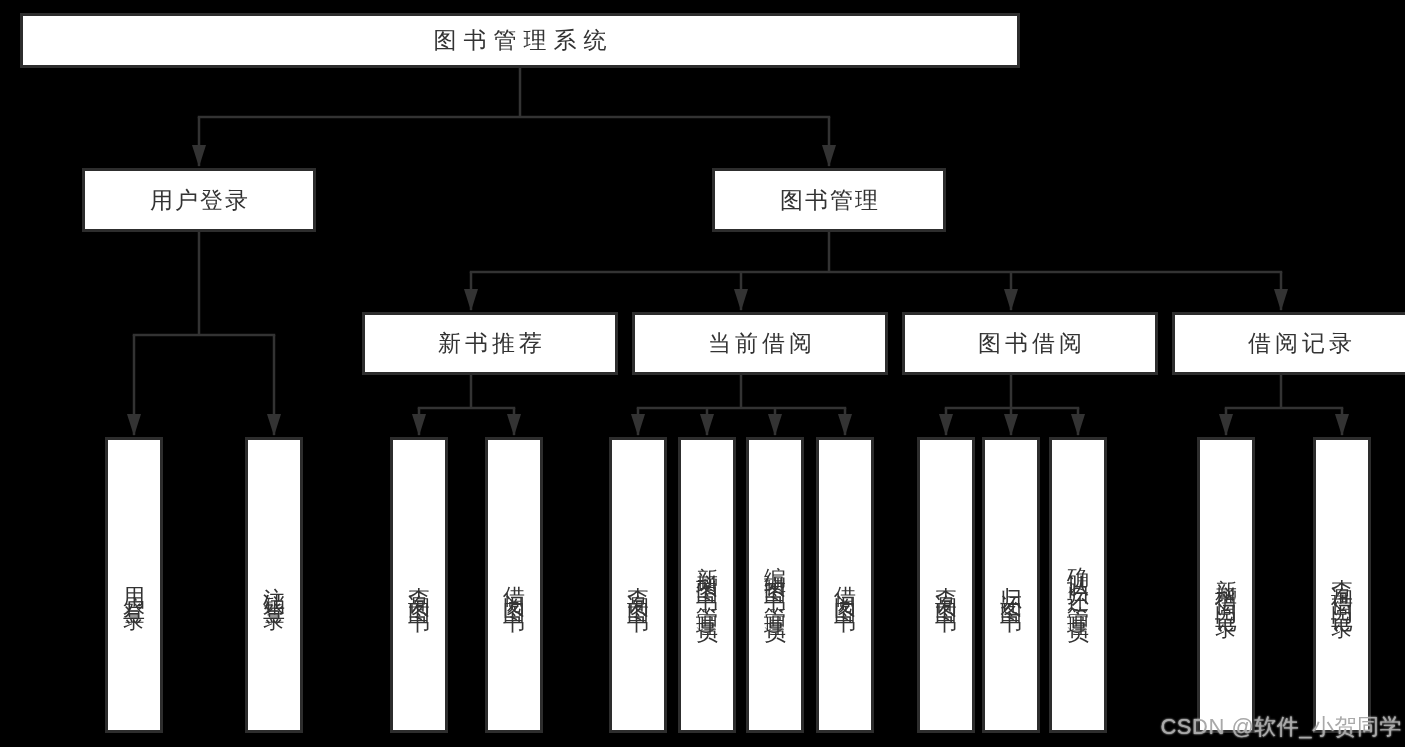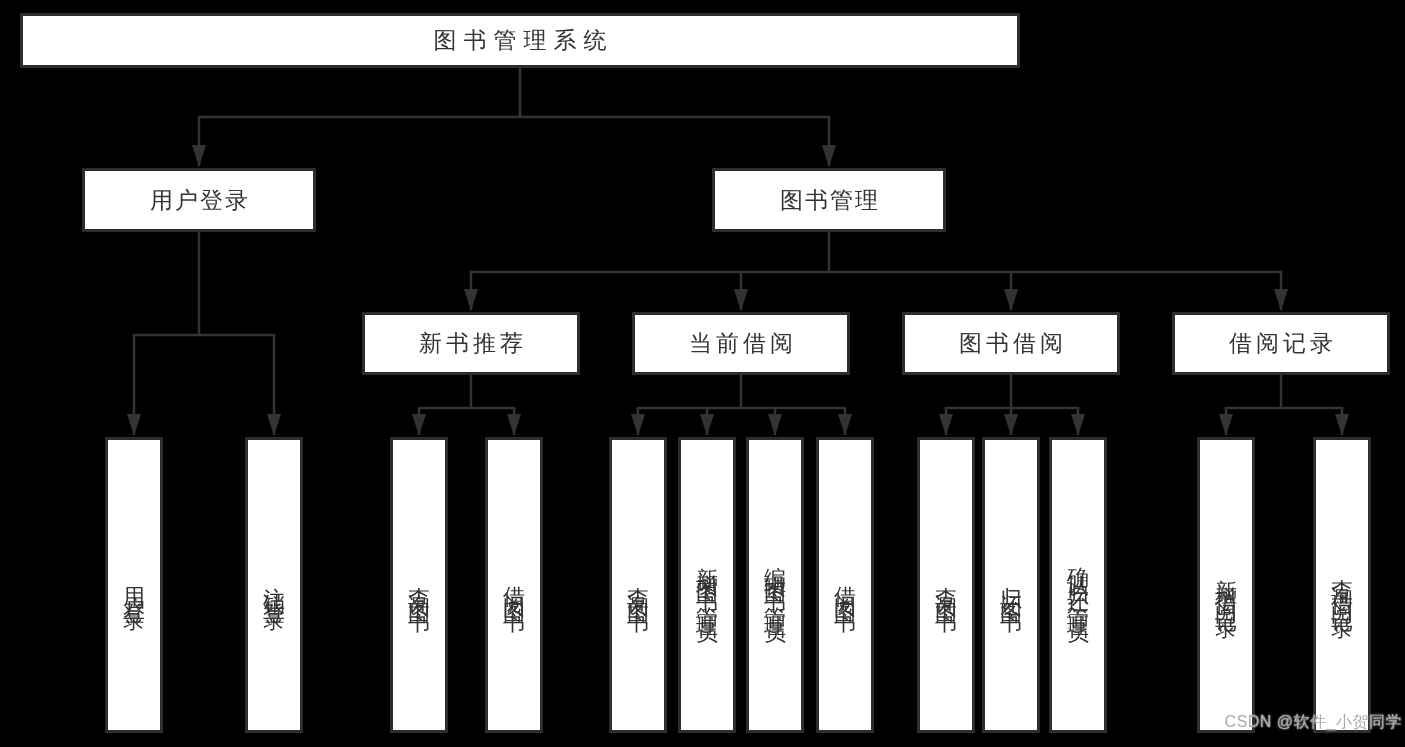--- a/index.html
+++ b/index.html
@@ -21,39 +21,39 @@
     box-sizing: border-box;
     background: #ffffff;
     border: 3px solid #2d2d2d;
     display: flex;
     align-items: center;
     justify-content: center;
     color: #333333;
   }
   .root-box { left: 20px; top: 13px; width: 1000px; height: 55px; }
   .l2 { top: 168px; width: 234px; height: 64px; }
-  .l3 { top: 312px; width: 218px; height: 63px; }
+  .l3 { top: 312px; width: 256px; height: 63px; }
   .v  { top: 437px; width: 58px;  height: 296px; }
   .lbl { white-space: nowrap; font-size: 23px; }
   .lbl.title { letter-spacing: 7px; text-indent: 7px; }
   .lbl.mid   { letter-spacing: 2px; text-indent: 2px; }
   .lbl.mid3  { letter-spacing: 4px; text-indent: 4px; }
   .vlbl {
     writing-mode: vertical-rl;
     text-orientation: mixed;
     font-size: 22px;
     letter-spacing: 8px;
     color: #333333;
     line-height: 1;
   }
   .watermark {
     position: absolute;
     right: 3px;
     top: 712px;
-    font-size: 16px;
+    font-size: 22px;
     letter-spacing: 0.5px;
     color: #a9a9a9;
     text-shadow: 0 0 2px #ffffff;
     z-index: 5;
     white-space: nowrap;
   }
 </style>
 </head>
 <body>
 

